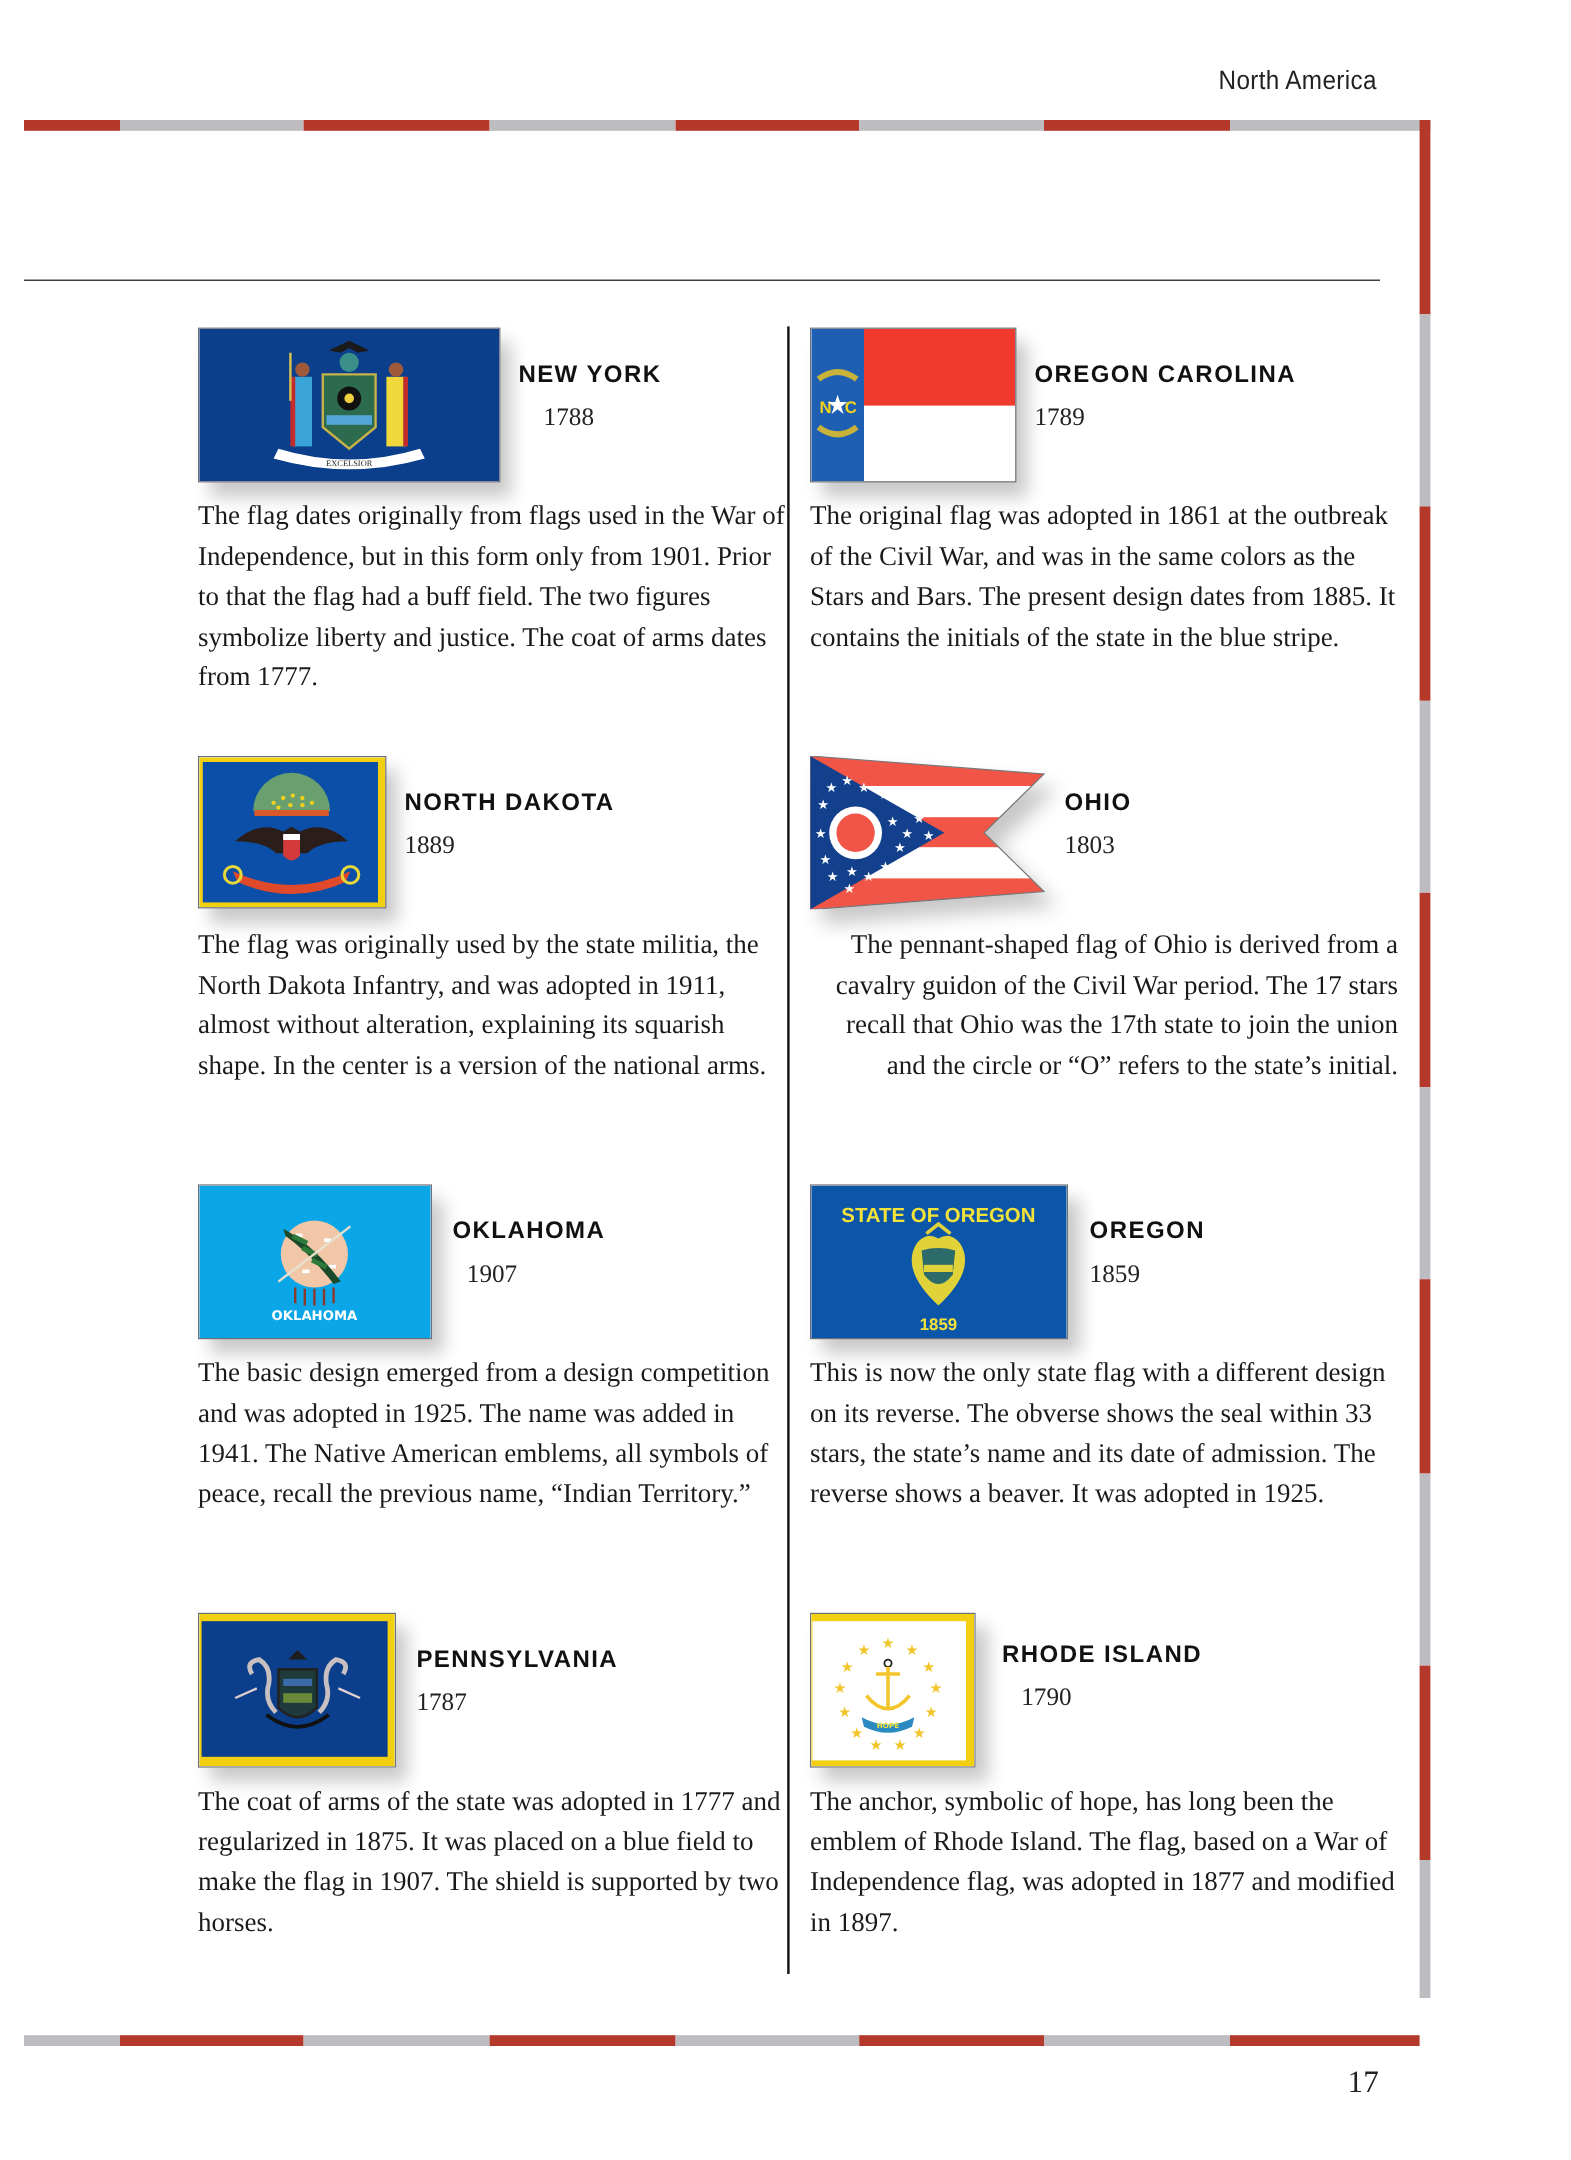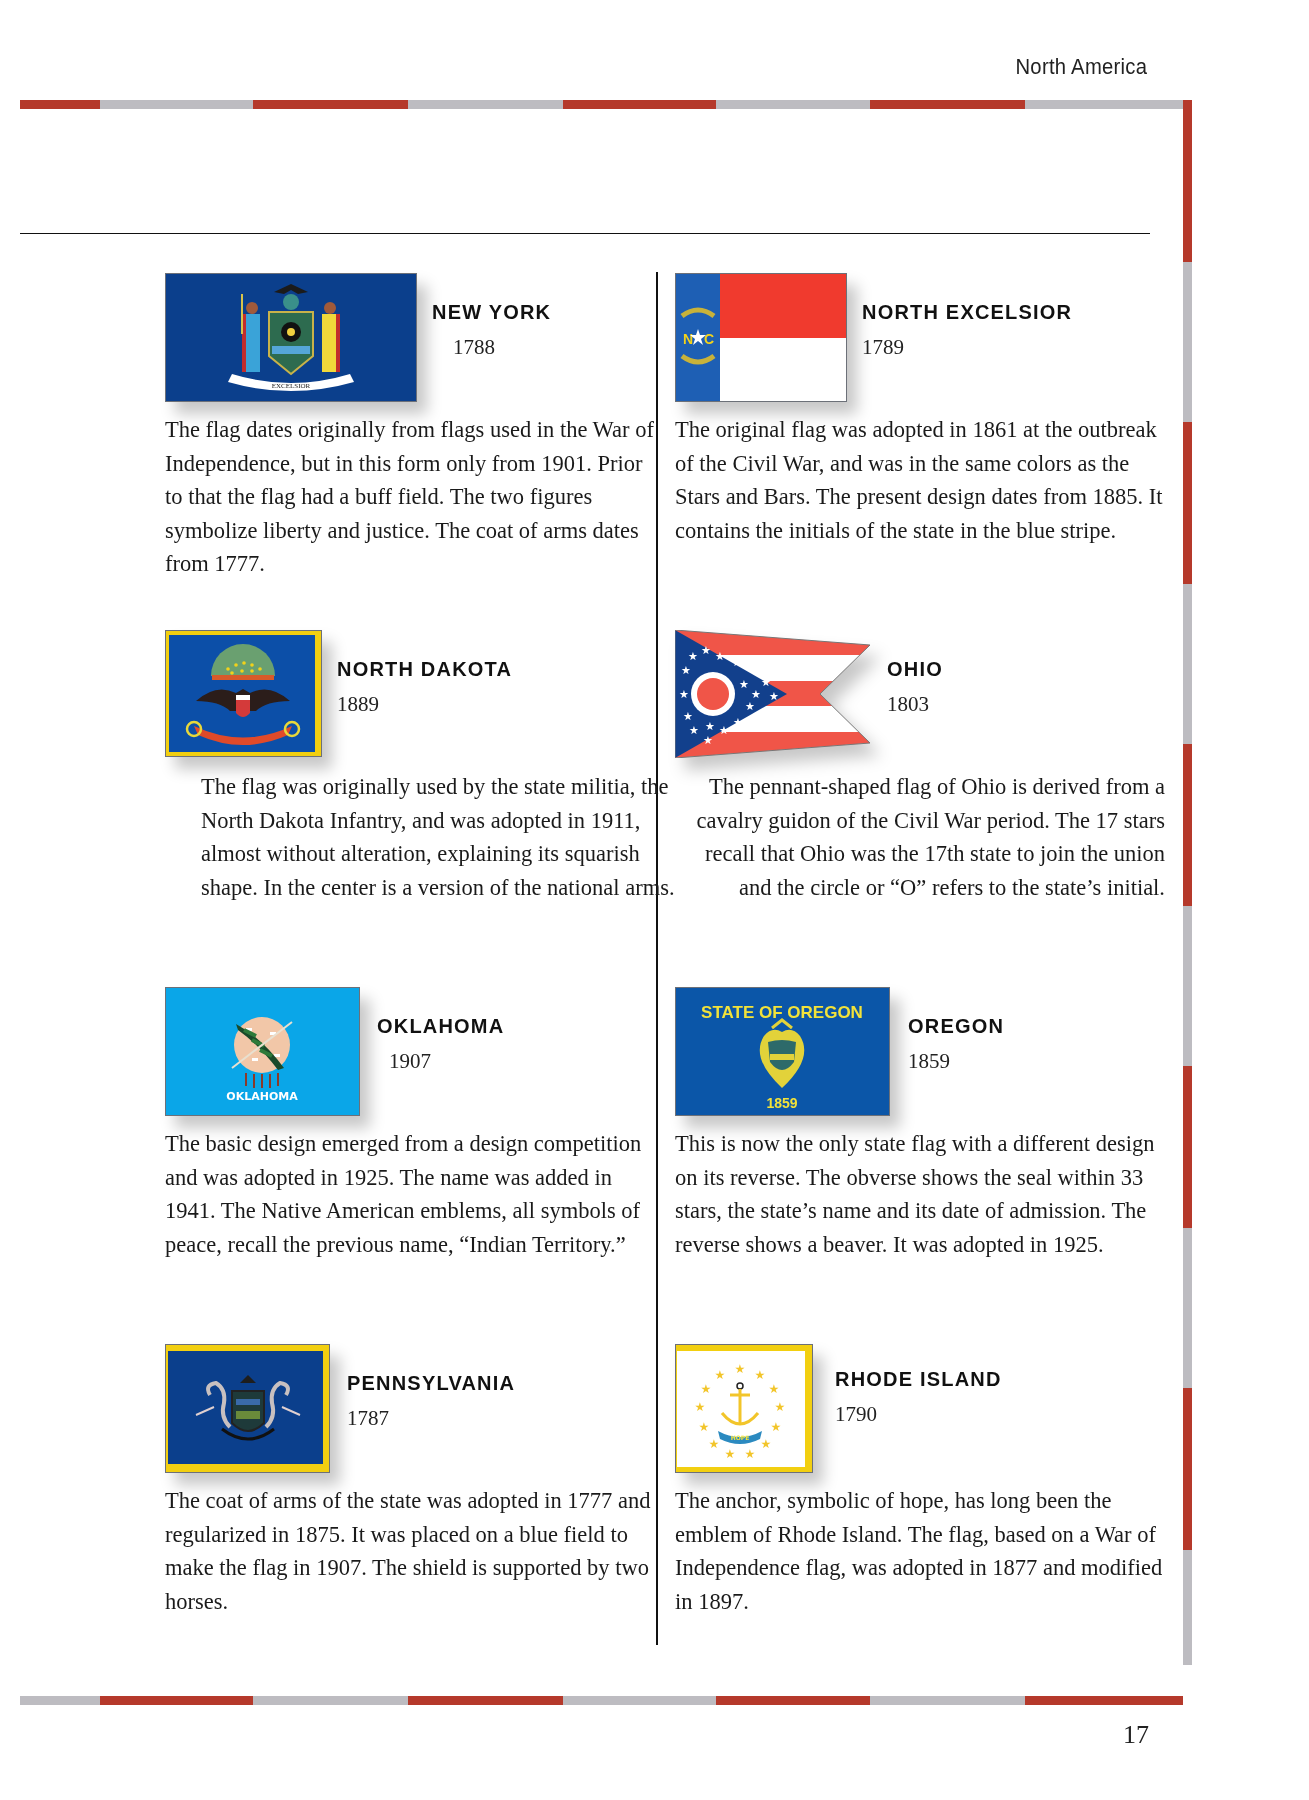--- a/index.html
+++ b/index.html
@@ -107,21 +107,21 @@
         <rect x="44" y="0" width="126" height="64" fill="#f03a2e"></rect>
         <rect x="0" y="0" width="44" height="127" fill="#1e5fb4"></rect>
         <path d="M6 42 Q22 30 38 42" stroke="#c8b23a" stroke-width="5" fill="none"></path>
         <path d="M6 82 Q22 94 38 82" stroke="#c8b23a" stroke-width="5" fill="none"></path>
         <text x="7" y="70" font-size="14" font-weight="bold" fill="#f2d21a" font-family="Liberation Sans, sans-serif">N</text>
         <text x="28" y="70" font-size="14" font-weight="bold" fill="#f2d21a" font-family="Liberation Sans, sans-serif">C</text>
         <polygon points="22,55 24,61 30,61 25,65 27,71 22,67 17,71 19,65 14,61 20,61" fill="#ffffff"></polygon>
       </svg>
     </div>
   </div>
-  <div class="state-name" style="left:187px; top:28px;">NORTH EXCELSIOR</div>
+  <div class="state-name" style="left:187px; top:28px;">OREGON CAROLINA</div>
   <div class="state-year" style="left:187px; top:62px;">1789</div>
   <div class="desc" style="top:140px;">The original flag was adopted in 1861 at the outbreak of the Civil War, and was in the same colors as the Stars and Bars. The present design dates from 1885. It contains the initials of the state in the blue stripe.</div>
 </div>
 
 <div class="entry" style="left:165px; top:630px;">
   <div class="flag-wrap">
     <div class="flag" style="width:155px; height:125px;">
       <svg width="155" height="125" viewBox="0 0 155 125">
         <rect width="155" height="125" fill="#f2cf10"></rect>
         <rect x="3" y="4" width="146" height="117" fill="#0c4fa8"></rect>
@@ -144,21 +144,21 @@
         <rect x="70" y="64" width="14" height="5" fill="#ffffff"></rect>
 
         <path d="M28 95 Q77 118 126 95 L122 104 Q77 124 32 104 Z" fill="#e04a2a"></path>
         <circle cx="28" cy="98" r="7" fill="none" stroke="#e8d83a" stroke-width="2.5"></circle>
         <circle cx="126" cy="98" r="7" fill="none" stroke="#e8d83a" stroke-width="2.5"></circle>
       </svg>
     </div>
   </div>
   <div class="state-name" style="left:172px; top:28px;">NORTH DAKOTA</div>
   <div class="state-year" style="left:172px; top:62px;">1889</div>
-  <div class="desc" style="top:140px;margin-left:36px;">The flag was originally used by the state militia, the North Dakota Infantry, and was adopted in 1911, almost without alteration, explaining its squarish shape. In the center is a version of the national arms.</div>
+  <div class="desc" style="top:140px;">The flag was originally used by the state militia, the North Dakota Infantry, and was adopted in 1911, almost without alteration, explaining its squarish shape. In the center is a version of the national arms.</div>
 </div>
 
 <div class="entry" style="left:675px; top:630px;">
   <div class="flag-wrap">
     <div class="flag pennant" style="width:200px; height:128px;">
       <svg width="200" height="128" viewBox="0 0 200 128">
         <defs>
           <clipPath id="ohioClip">
               <polygon points="0,0 195,15 145,64 195,113 0,128"></polygon>
             </clipPath>
@@ -297,17 +297,17 @@
         <circle cx="64" cy="41" r="3" fill="none" stroke="#222" stroke-width="1.5"></circle>
         <line x1="64" y1="44" x2="64" y2="80" stroke="#f2c52a" stroke-width="3"></line>
         <line x1="54" y1="50" x2="74" y2="50" stroke="#f2c52a" stroke-width="3"></line>
         <path d="M46 68 Q64 90 82 68" stroke="#f2c52a" stroke-width="3" fill="none"></path>
         <path d="M42 86 Q64 98 86 86 L84 94 Q64 104 44 94 Z" fill="#2b8ac0"></path>
         <text x="64" y="95" font-size="6" font-weight="bold" text-anchor="middle" fill="#f2e23a" font-family="DejaVu Sans, sans-serif">HOPE</text>
       </svg>
     </div>
   </div>
   <div class="state-name" style="left:160px; top:24px;">RHODE ISLAND</div>
-  <div class="state-year" style="left:160px; top:58px;font-family:Liberation Serif, serif;">1790</div>
+  <div class="state-year" style="left:176px; top:58px;font-family:Liberation Serif, serif;">1790</div>
   <div class="desc" style="top:140px;">The anchor, symbolic of hope, has long been the emblem of Rhode Island. The flag, based on a War of Independence flag, was adopted in 1877 and modified in 1897.</div>
 </div>
 
 <div class="page-number">17</div>
 
 </body></html>

